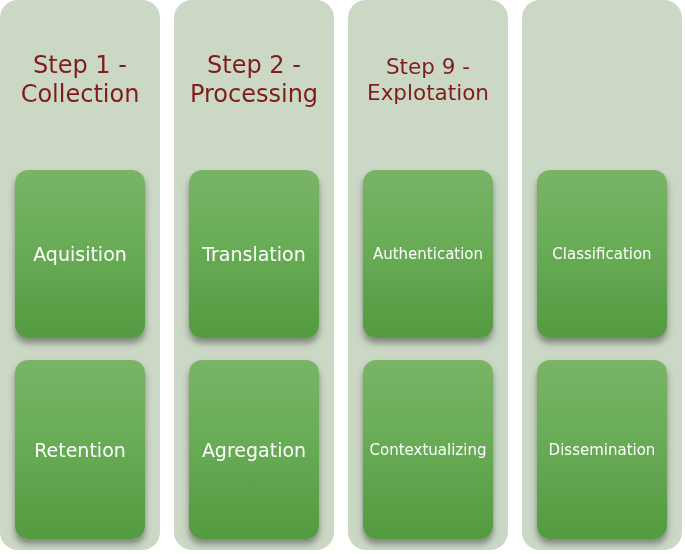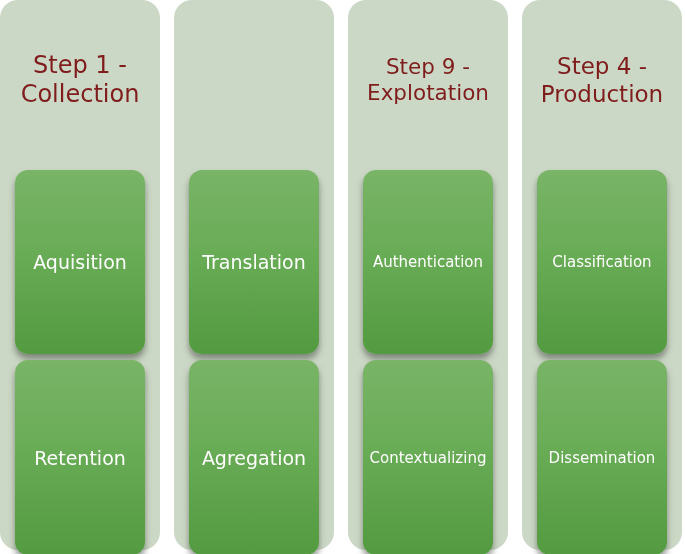--- a/index.html
+++ b/index.html
@@ -42,21 +42,21 @@
   .size-b .title { font-size: 21.5px; line-height: 26px; }
   .size-c .title { font-size: 23px;   line-height: 28px; }
   .box {
     position: absolute;
     left: 15px;
     right: 15px;
     display: flex;
     align-items: center;
     justify-content: center;
     text-align: center;
-    padding: 12px 2px;
+    padding: 4px 2px;
     color: #ffffff;
     border-radius: 13px;
     background: linear-gradient(to bottom, #79b467 0%, #69ac56 45%, #539a40 100%);
     box-shadow: 0 5px 6px rgba(75, 80, 74, 0.6);
   }
   .box-upper { top: 170px; height: 160px; }
   .box-lower { top: 360px; height: 171px; }
   .label-lg .box { font-size: 19px; }
   .label-sm .box { font-size: 15px; }
 </style>
@@ -68,35 +68,35 @@
   <section class="panel size-a label-lg">
     <h2 class="title">
       <span>Step 1 -</span>
       <span>Collection</span>
     </h2>
     <div class="box box-upper">Aquisition</div>
     <div class="box box-lower">Retention</div>
   </section>
 
   <section class="panel size-a label-lg">
+    <h2 class="title">
+      <span>Step 2 -</span>
+      <span>Processing</span>
+    </h2>
     <div class="box box-upper">Translation</div>
     <div class="box box-lower">Agregation</div>
   </section>
 
   <section class="panel size-b label-sm">
     <h2 class="title">
       <span>Step 9 -</span>
       <span>Explotation</span>
     </h2>
     <div class="box box-upper">Authentication</div>
     <div class="box box-lower">Contextualizing</div>
   </section>
 
   <section class="panel size-c label-sm">
-    <h2 class="title">
-      <span>Step 4 -</span>
-      <span>Production</span>
-    </h2>
     <div class="box box-upper">Classification</div>
     <div class="box box-lower">Dissemination</div>
   </section>
 
 </div>
 
 </body></html>

